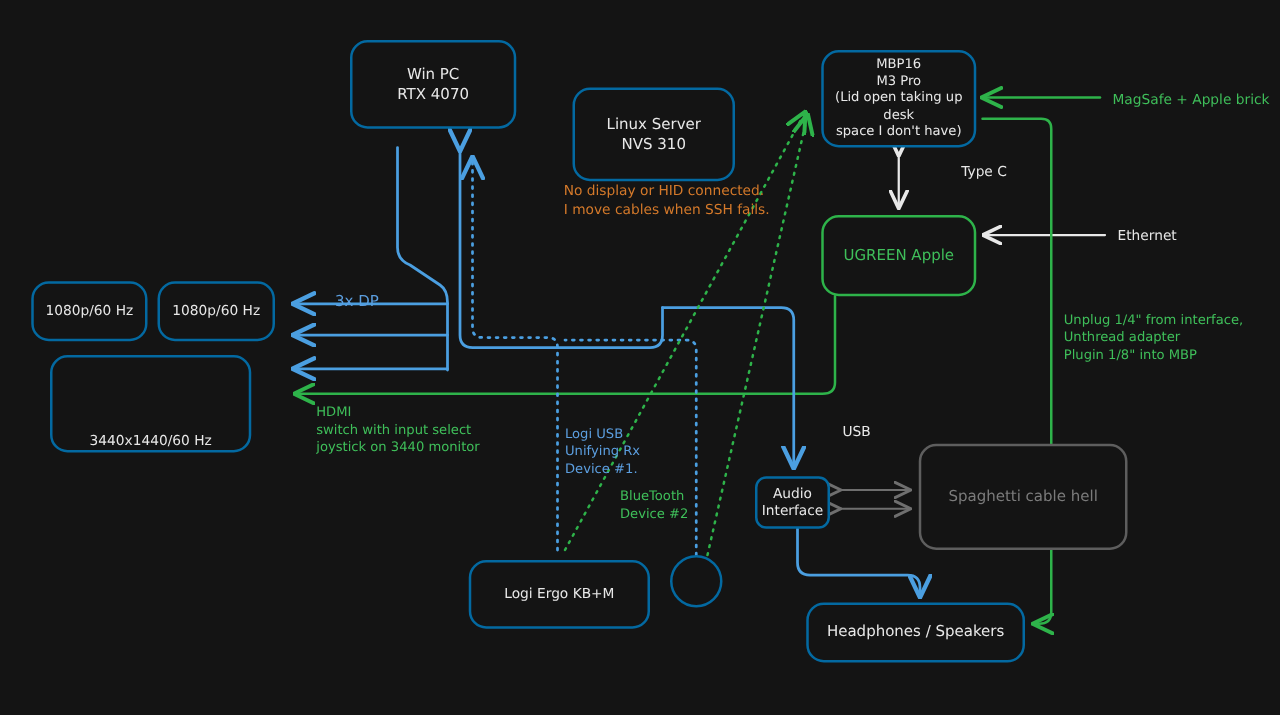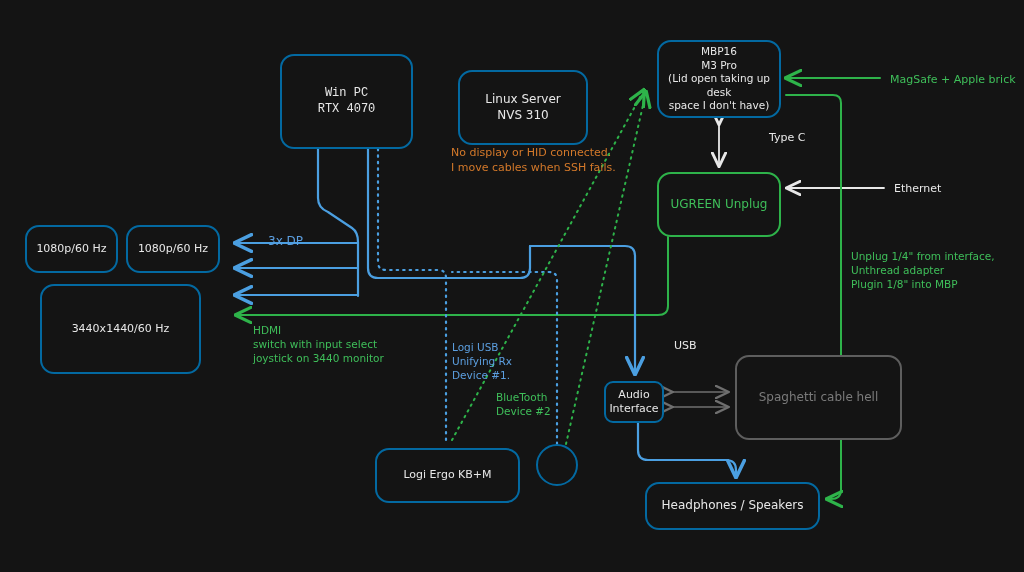--- a/index.html
+++ b/index.html
@@ -87,43 +87,43 @@
   </svg>
 
   <div class="node" style="left:25px;top:225px;width:93px;height:48px;font-size:11px;">
     <span>1080p/60 Hz</span>
   </div>
 
   <div class="node" style="left:126px;top:225px;width:94px;height:48px;font-size:11px;">
     <span>1080p/60 Hz</span>
   </div>
 
-  <div class="node" style="left:40px;top:284px;width:161px;height:90px;font-size:11px;">
+  <div class="node" style="left:40px;top:284px;width:161px;height:78px;font-size:11px;align-items:flex-end;">
     <span>3440x1440/60 Hz</span>
   </div>
 
-  <div class="node" style="left:280px;top:54px;width:133px;height:95px;font-size:12px;font-family:Liberation Mono, monospace;">
+  <div class="node" style="left:280px;top:32px;width:133px;height:71px;font-size:12px;">
     <span>Win PC
 RTX 4070</span>
   </div>
 
   <div class="node" style="left:458px;top:42px;width:130px;height:75px;font-size:12px;margin-top:28px;">
     <span>Linux Server
 NVS 310</span>
   </div>
 
   <div class="node" style="left:657px;top:40px;width:124px;height:78px;font-size:10.5px;">
     <span>MBP16
 M3 Pro
 (Lid open taking up desk
 space I don't have)</span>
   </div>
 
   <div class="node green" style="left:657px;top:172px;width:124px;height:65px;font-size:12px;">
-    <span>UGREEN Unplug</span>
+    <span>UGREEN Apple</span>
   </div>
 
   <div class="node" style="left:375px;top:448px;width:145px;height:55px;font-size:11px;">
     <span>Logi Ergo KB+M</span>
   </div>
 
   <div class="node circle" style="left:536px;top:444px;width:42px;height:42px;font-size:10px;">
     <span></span>
   </div>
 

